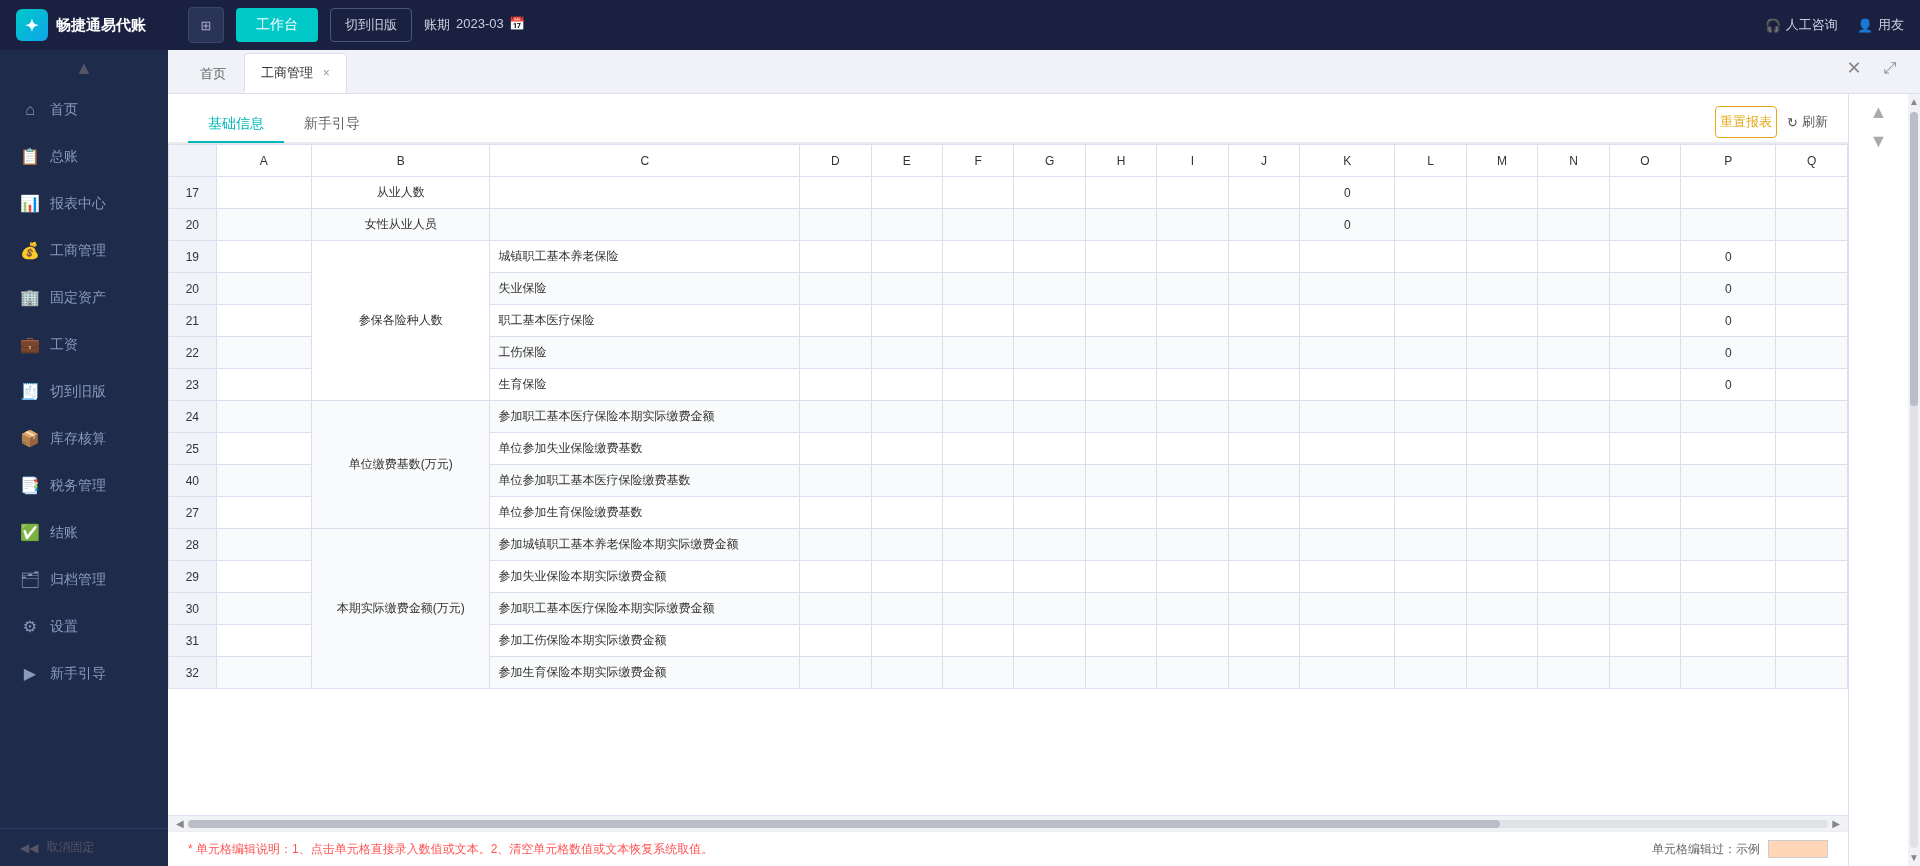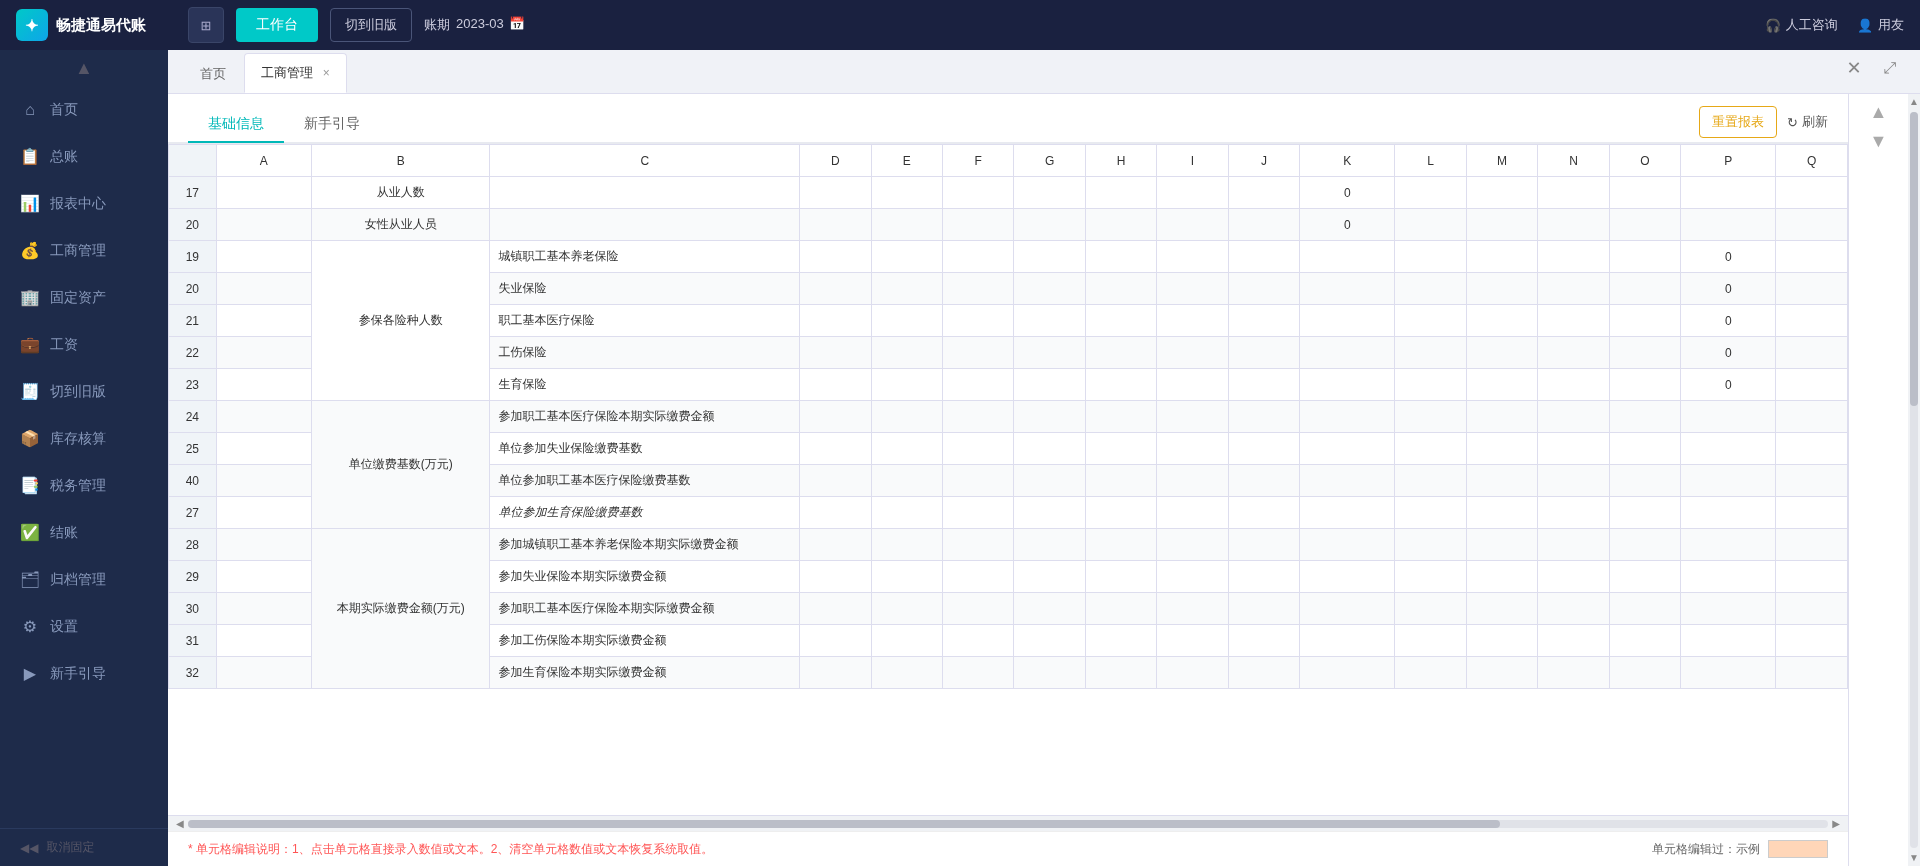--- a/index.html
+++ b/index.html
@@ -41,21 +41,21 @@
     
     .page-content { flex: 1; display: flex; overflow: hidden; position: relative; }
 
     
     .inner-content { flex: 1; display: flex; flex-direction: column; background: #fff; margin: 0; overflow: hidden; }
 
     
     .sub-tabs { display: flex; align-items: center; padding: 12px 20px 0; border-bottom: 2px solid #e8eaf0; gap: 0; background: #fff; flex-shrink: 0; }
     .sub-tab { padding: 8px 20px; font-size: 14px; cursor: pointer; color: #666; border-bottom: 2px solid transparent; margin-bottom: -2px; }
     .sub-tab.active { color: #00b8b8; border-bottom: 2px solid #00b8b8; font-weight: 500; }
-    .btn-reset { border: 1px solid #e6a817; color: #e6a817; background: #fff; padding: 6px 12px; border-radius: 4px; cursor: pointer; font-size: 13px; }
+    .btn-reset { border: 1px solid #e6a817; color: #e6a817; background: #fff; padding: 6px 4px; border-radius: 4px; cursor: pointer; font-size: 13px; }
     .btn-refresh { border: none; background: transparent; color: #555; font-size: 13px; cursor: pointer; display: flex; align-items: center; gap: 4px; }
 
     
     .spreadsheet-wrapper { flex: 1; overflow: hidden; display: flex; flex-direction: column; position: relative; }
     .spreadsheet-scroll { flex: 1; overflow: auto; }
     .col-header { border-right: 1px solid #ccc; text-align: center; padding: 6px 4px; font-size: 12px; color: #444; font-weight: 500; flex-shrink: 0; }
 
     
     .sheet-table { border-collapse: collapse; min-width: 100%; }
     .sheet-table td { border: 1px solid #dde; padding: 5px 8px; font-size: 12px; color: #333; white-space: nowrap; height: 32px; vertical-align: middle; }
@@ -431,21 +431,21 @@
                     <td style="width: 60px;"></td>
                     <td style="width: 60px;"></td>
                     <td style="width: 60px;"></td>
                     <td style="width: 60px;"></td>
                     <td style="text-align: center; width: 80px;"></td>
                     <td style="width: 60px;"></td>
                   </tr>
                   <tr>
                     <td class="row-num-cell">27</td>
                     <td style="width: 80px;"></td>
-                    <td style="width: 260px; font-style: italic;">单位参加生育保险缴费基数</td>
+                    <td style="width: 260px;">单位参加生育保险缴费基数</td>
                     <td style="width: 60px;"></td>
                     <td style="width: 60px;"></td>
                     <td style="width: 60px;"></td>
                     <td style="width: 60px;"></td>
                     <td style="width: 60px;"></td>
                     <td style="width: 60px;"></td>
                     <td style="width: 60px;"></td>
                     <td style="text-align: center; width: 80px;"></td>
                     <td style="width: 60px;"></td>
                     <td style="width: 60px;"></td>

